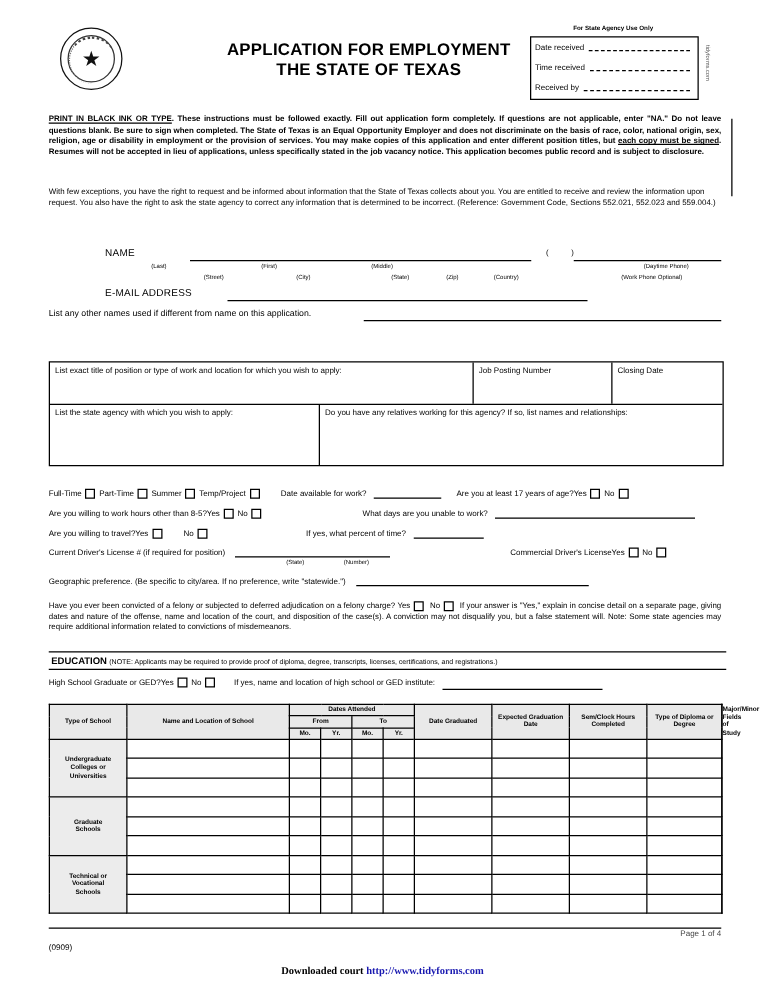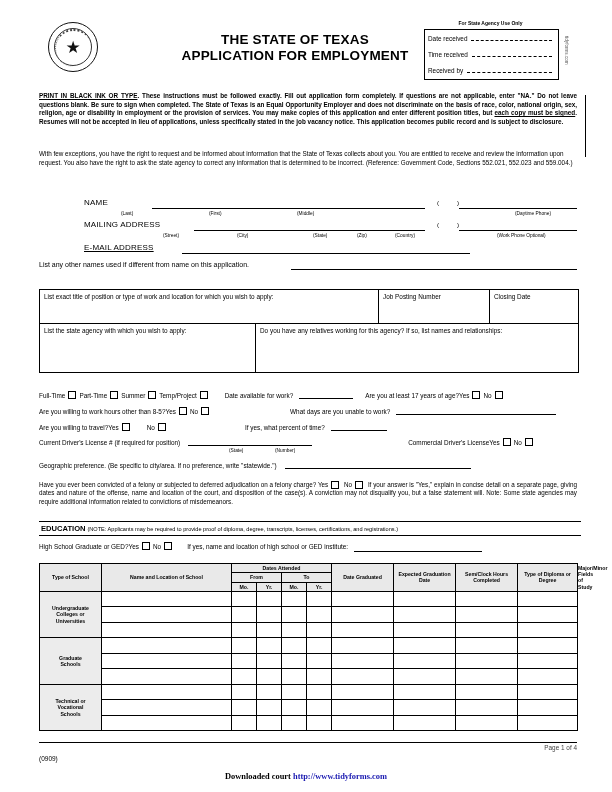--- a/index.html
+++ b/index.html
@@ -85,22 +85,22 @@
 <div class="page">
 
   <div class="seal">
     <div class="inner">
       <div class="arc"></div>
       <div class="star">★</div>
     </div>
   </div>
 
   <div class="title">
+    <div>APPLICATION FOR EMPLOYMENT</div>
     <div>THE STATE OF TEXAS</div>
-    <div>APPLICATION FOR EMPLOYMENT</div>
   </div>
 
   <div class="agencylbl">For State Agency Use Only</div>
   <div class="agencybox">
     <div class="agencyrow">
       <span>Date received</span>
       <span class="dash"></span>
     </div>
     <div class="agencyrow">
       <span>Time received</span>
@@ -133,42 +133,33 @@
     </div>
     <div class="row capt" style="height:9px;">
       <span style="width:82px;"></span>
       <span style="width:88px;">(Last)</span>
       <span style="width:88px;">(First)</span>
       <span style="width:130px;">(Middle)</span>
       <span style="width:88px;"></span>
       <span>(Daytime Phone)</span>
     </div>
 
-    <div class="row" style="height:13px;">
-      <span class="lblcap" style="width:110px;">MAILING ADDRESS</span>
-      <span class="ul thick" style="max-width:276px;"></span>
-      <span style="width:12px;"></span>
-      <span class="sm">(</span>
-      <span style="display:inline-block;width:18px;"></span>
-      <span class="sm">)</span>
-      <span class="ul thick" style="max-width:118px;"></span>
-    </div>
     <div class="row capt" style="height:9px;">
       <span style="width:124px;"></span>
       <span style="width:74px;">(Street)</span>
       <span style="width:76px;">(City)</span>
       <span style="width:44px;">(State)</span>
       <span style="width:38px;">(Zip)</span>
       <span style="width:60px;">(Country)</span>
       <span style="width:42px;"></span>
       <span>(Work Phone Optional)</span>
     </div>
 
     <div class="row" style="height:15px;">
-      <span class="lblcap" style="width:98px;text-decoration:underline;">E-MAIL ADDRESS</span>
+      <span class="lblcap" style="width:98px;">E-MAIL ADDRESS</span>
       <span class="ul" style="max-width:288px;"></span>
     </div>
 
     <div class="row" style="height:18px;">
       <span class="md" style="width:252px;">List any other names used if different from name on this application.</span>
       <span class="ul" style="max-width:286px;"></span>
     </div>
   </div>
 
   <div class="posbox">

